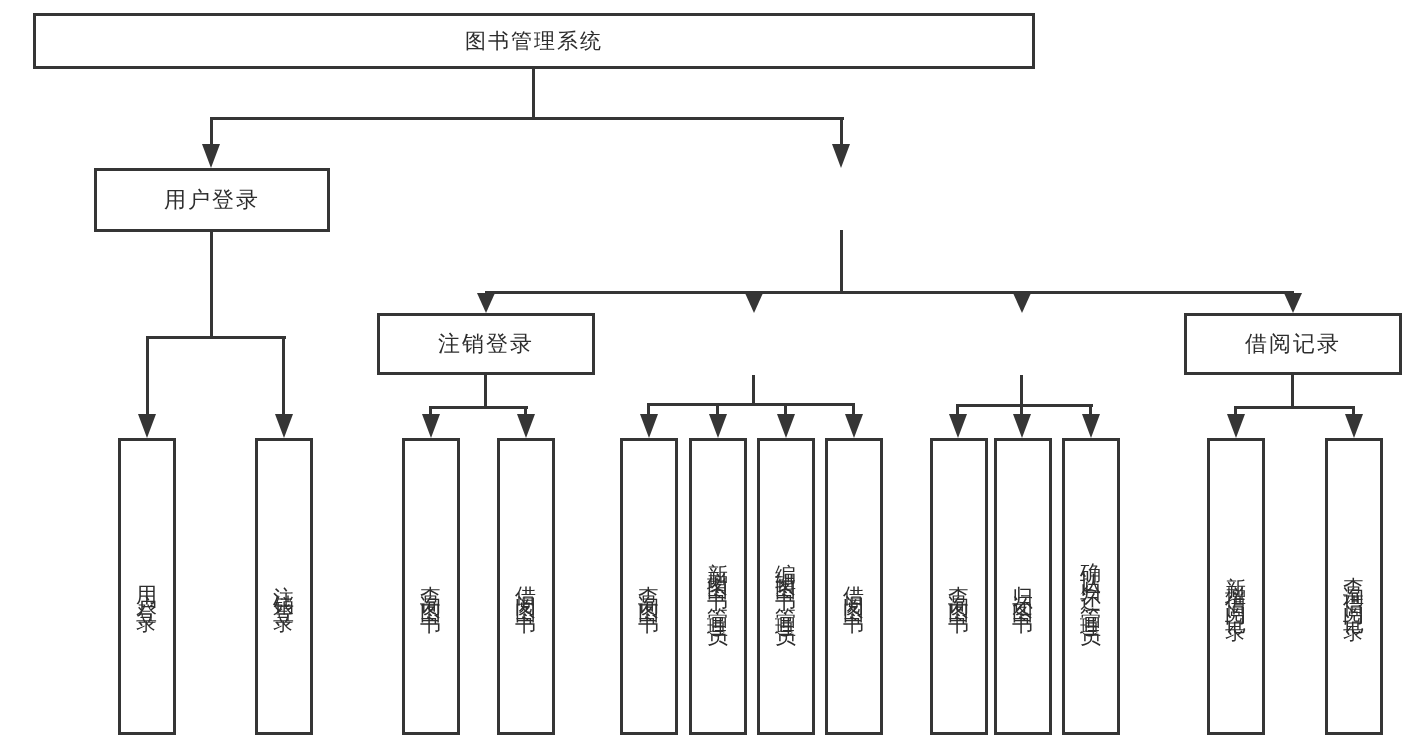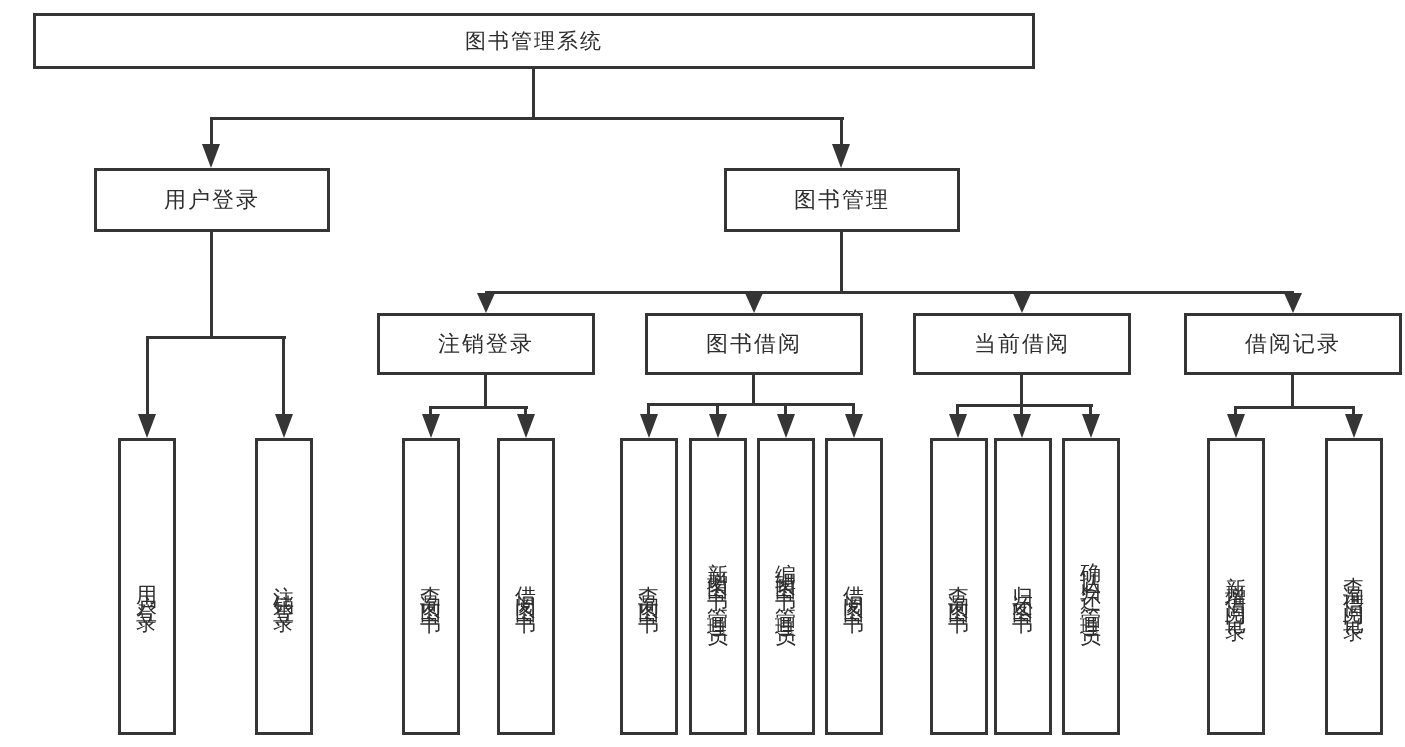--- a/index.html
+++ b/index.html
@@ -82,46 +82,37 @@
   <div class="vline" style="left:520px; top:69px;  height:50px;"></div>
   <div class="hline" style="left:198px; top:117px; width:634px;"></div>
   <div class="vline" style="left:198px; top:117px; height:30px;"></div>
   <div class="arrow" style="left:190px; top:144px;"></div>
   <div class="vline" style="left:828px; top:117px; height:30px;"></div>
   <div class="arrow" style="left:820px; top:144px;"></div>
 
   <div class="hbox l2" style="left:82px;">
     <span>用户登录</span>
   </div>
-  <div class="hbox l2" style="left:712px;">
-    <span>图书管理</span>
-  </div>
 
   <div class="vline" style="left:198px; top:230px; height:106px;"></div>
   <div class="hline" style="left:134px; top:336px; width:140px;"></div>
   <div class="vline" style="left:134px; top:336px; height:80px;"></div>
   <div class="arrow" style="left:126px; top:414px;"></div>
   <div class="vline" style="left:270px; top:336px; height:80px;"></div>
   <div class="arrow" style="left:263px; top:414px;"></div>
 
   <div class="vline" style="left:828px; top:230px; height:63px;"></div>
   <div class="hline" style="left:473px; top:291px; width:809px;"></div>
   <div class="arrow short" style="left:465px;  top:293px;"></div>
   <div class="arrow short" style="left:733px;  top:293px;"></div>
   <div class="arrow short" style="left:1001px; top:293px;"></div>
   <div class="arrow short" style="left:1272px; top:293px;"></div>
 
   <div class="hbox l3" style="left:365px;">
     <span>注销登录</span>
-  </div>
-  <div class="hbox l3" style="left:633px;">
-    <span>图书借阅</span>
-  </div>
-  <div class="hbox l3" style="left:901px;">
-    <span>当前借阅</span>
   </div>
   <div class="hbox l3" style="left:1172px;">
     <span>借阅记录</span>
   </div>
 
   <div class="vline" style="left:472px; top:375px; height:31px;"></div>
   <div class="hline" style="left:417px; top:406px; width:99px;"></div>
   <div class="vline" style="left:417px; top:406px; height:12px;"></div>
   <div class="arrow" style="left:410px; top:414px;"></div>
   <div class="vline" style="left:512px; top:406px; height:12px;"></div>

